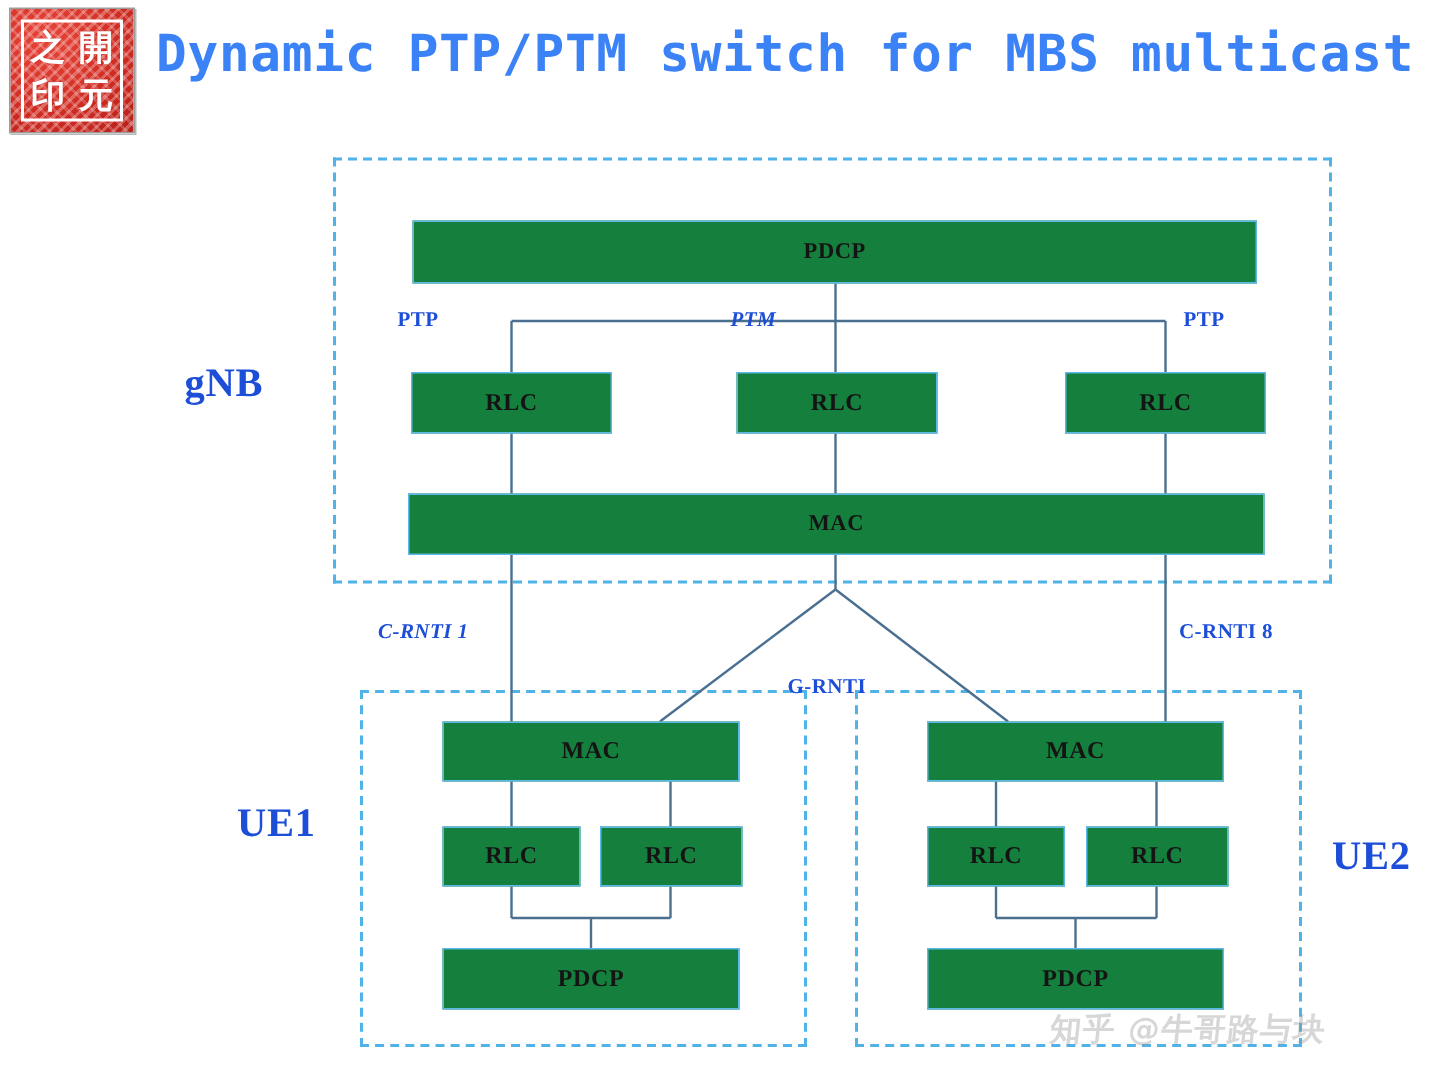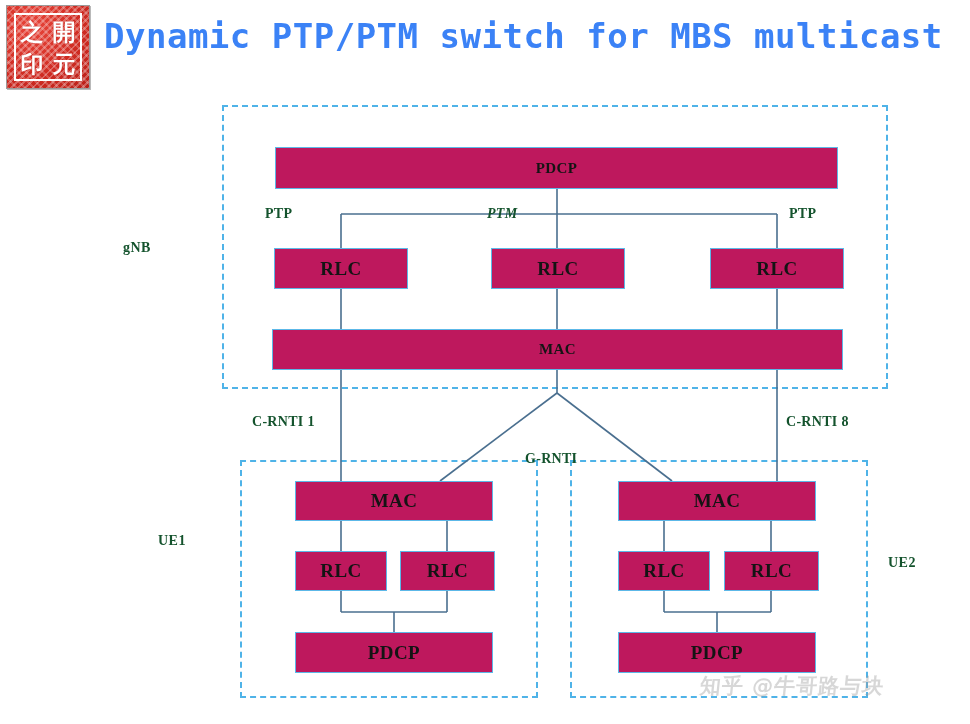--- a/index.html
+++ b/index.html
@@ -91,33 +91,33 @@
     background: transparent;
   }
   #group-gnb { left: 222px; top: 105px; width: 666px; height: 284px; }
   #group-ue1 { left: 240px; top: 460px; width: 298px; height: 238px; }
   #group-ue2 { left: 570px; top: 460px; width: 298px; height: 238px; }
 
   
   .node {
     position: absolute;
     border: 1.6px solid #5cb8e8;
-    background: #be185d;
+    background: #15803d;
     box-sizing: border-box;
     display: flex;
     align-items: center;
     justify-content: center;
     font-family: "Liberation Serif", serif;
     font-weight: 700;
     font-size: 15px;
     color: #141414;
     letter-spacing: 0.4px;
     text-align: right;
   }
-  .node.small { font-size: 19px; }
+  .node.small { font-size: 16px; }
 
   
   #n-gnb-pdcp { left: 275px; top: 147px; width: 563px; height: 42px; }
   #n-gnb-rlc1 { left: 274px; top: 248px; width: 134px; height: 41px; }
   #n-gnb-rlc2 { left: 491px; top: 248px; width: 134px; height: 41px; }
   #n-gnb-rlc3 { left: 710px; top: 248px; width: 134px; height: 41px; }
   #n-gnb-mac  { left: 272px; top: 329px; width: 571px; height: 41px; }
 
   
   #n-ue1-mac  { left: 295px; top: 481px; width: 198px; height: 40px; }
@@ -129,35 +129,35 @@
   #n-ue2-mac  { left: 618px; top: 481px; width: 198px; height: 40px; }
   #n-ue2-rlc1 { left: 618px; top: 551px; width: 92px; height: 40px; }
   #n-ue2-rlc2 { left: 724px; top: 551px; width: 95px; height: 40px; }
   #n-ue2-pdcp { left: 618px; top: 632px; width: 198px; height: 41px; }
 
   
   .lbl {
     position: absolute;
     font-family: "Liberation Serif", serif;
     font-weight: 700;
-    color: #14532d;
+    color: #1d4ed8;
     white-space: nowrap;
   }
-  .lbl.big { font-size: 14px; letter-spacing: .5px; font-family: Liberation Serif, serif; }
+  .lbl.big { font-size: 27px; letter-spacing: .5px; font-family: Liberation Serif, serif; }
   .lbl.mid { font-size: 14px; letter-spacing: .3px; }
 
   #lbl-gnb { left: 123px; top: 240px; }
   #lbl-ue1 { left: 158px; top: 533px; }
   #lbl-ue2 { left: 888px; top: 555px; }
 
   #lbl-ptp1 { left: 265px; top: 206px; }
   #lbl-ptm  { left: 487px; top: 206px; font-style: italic; }
   #lbl-ptp2 { left: 789px; top: 206px; }
 
-  #lbl-crnti1 { left: 252px; top: 414px; }
+  #lbl-crnti1 { left: 252px; top: 414px; font-style: italic; }
   #lbl-grnti  { left: 525px; top: 451px; }
   #lbl-crnti2 { left: 786px; top: 414px; }
 
   
   #watermark {
     position: absolute;
     left: 700px; top: 672px;
     font-family: "DejaVu Sans", "Liberation Sans", sans-serif;
     font-size: 21px;
     font-weight: 700;

